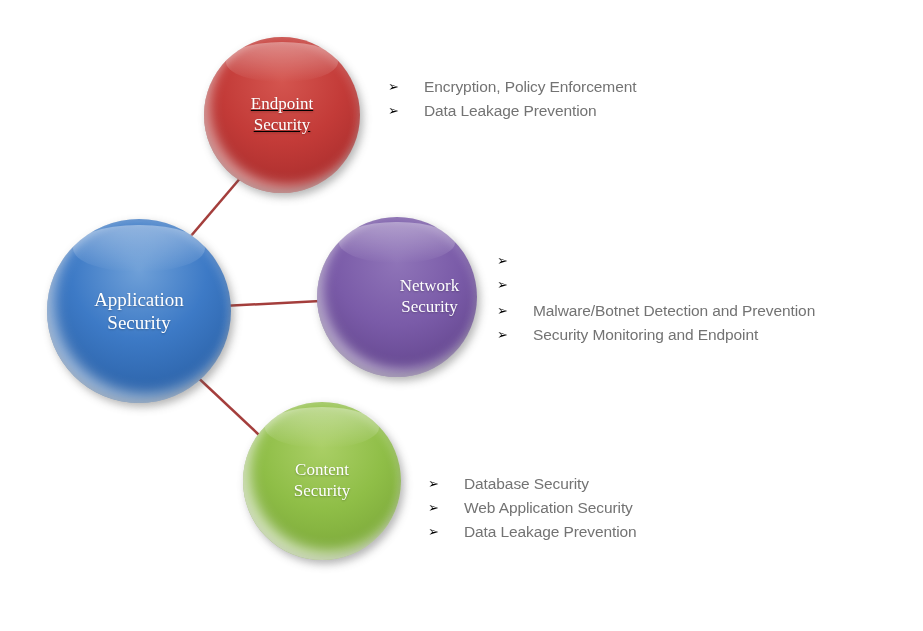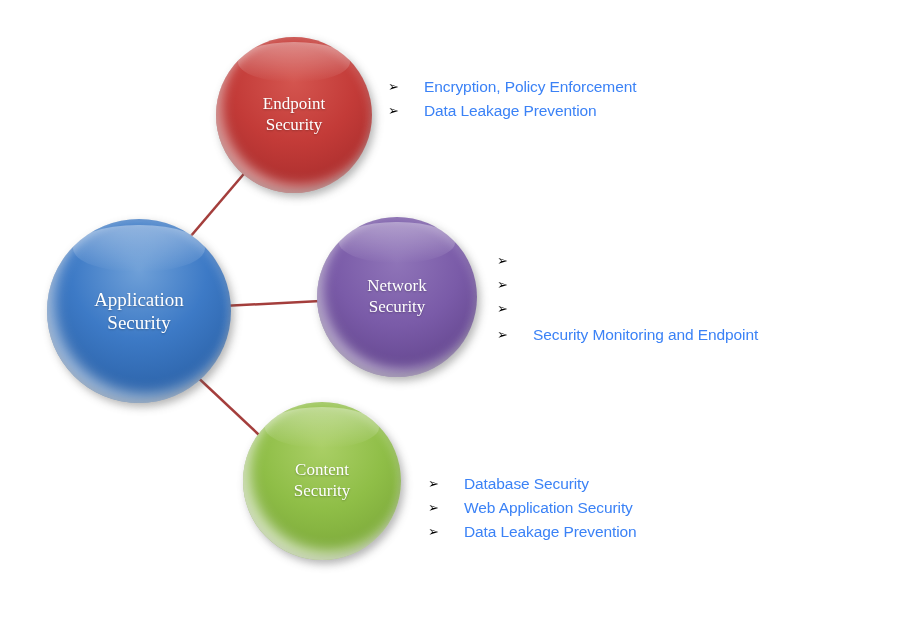--- a/index.html
+++ b/index.html
@@ -28,55 +28,57 @@
   .app{
     left:47px;top:219px;width:184px;height:184px;
     background:radial-gradient(circle at 50% 28%, #6FA0D8 0%, #3D7AC6 42%, #2F67AE 72%, #1E4E80 100%);
     box-shadow:3px 4px 8px rgba(90,90,90,0.45),
                inset 7px -9px 14px rgba(255,255,255,0.55),
                inset -3px 3px 8px rgba(255,255,255,0.18),
                inset 0 -3px 5px rgba(0,0,0,0.22);
   }
   .app .clabel{font-size:19px;width:122px;}
   .endpoint{
-    left:216px;top:37px;width:156px;height:156px;
+    left:204px;top:37px;width:156px;height:156px;
     background:radial-gradient(circle at 50% 28%, #D4554F 0%, #C33B38 45%, #AE302F 75%, #7E2322 100%);
     box-shadow:3px 4px 8px rgba(90,90,90,0.45),
                inset 6px -8px 12px rgba(255,255,255,0.5),
                inset -3px 3px 8px rgba(255,255,255,0.16),
                inset 0 -3px 5px rgba(0,0,0,0.22);
+    text-decoration:underline;
   }
   .endpoint .clabel{font-size:17px;width:100px;}
   .network{
     left:317px;top:217px;width:160px;height:160px;
     background:radial-gradient(circle at 50% 28%, #8F74B8 0%, #7A5BA8 45%, #684A93 75%, #4C3570 100%);
     box-shadow:3px 4px 8px rgba(90,90,90,0.45),
                inset 6px -8px 12px rgba(255,255,255,0.5),
                inset -3px 3px 8px rgba(255,255,255,0.16),
                inset 0 -3px 5px rgba(0,0,0,0.22);
+    justify-content:flex-end;
   }
   .network .clabel{font-size:17px;width:95px;}
   .content{
     left:243px;top:402px;width:158px;height:158px;
     background:radial-gradient(circle at 50% 28%, #AACF66 0%, #8FBE47 45%, #7FAC3C 75%, #678C2F 100%);
     box-shadow:3px 4px 8px rgba(90,90,90,0.45),
                inset 7px -9px 13px rgba(255,255,255,0.65),
                inset -3px 3px 8px rgba(255,255,255,0.2),
                inset 0 -3px 5px rgba(0,0,0,0.18);
   }
   .content .clabel{font-size:17px;width:95px;}
   .list{position:absolute;z-index:2;}
   .li{display:flex;align-items:baseline;height:24px;}
   .bullet{
     flex:0 0 36px;color:#000000;font-size:13px;
     font-family:"DejaVu Sans",sans-serif;
     transform:translateY(-1px);
   }
   .itext{
-    color:#3b82f6;font-size:15.5px;letter-spacing:-0.1px;
+    color:#737373;font-size:15.5px;letter-spacing:-0.1px;
     font-family:"Liberation Sans",sans-serif;white-space:nowrap;
   }
   .endpoint-list{left:388px;top:78px;}
   .network-list{left:497px;top:254px;}
   .content-list{left:428px;top:475px;}
 </style>
 </head>
 <body>
 
 <div class="canvas">
@@ -116,20 +118,21 @@
 
   <div class="list network-list">
     <div class="li">
       <span class="bullet">➢</span>
     </div>
     <div class="li">
       <span class="bullet">➢</span>
     </div>
     <div class="li">
       <span class="bullet">➢</span>
+      <span class="itext">Malware/Botnet Detection and Prevention</span>
     </div>
     <div class="li">
       <span class="bullet">➢</span>
       <span class="itext">Security Monitoring and Endpoint</span>
     </div>
   </div>
 
   <div class="list content-list">
     <div class="li">
       <span class="bullet">➢</span>

